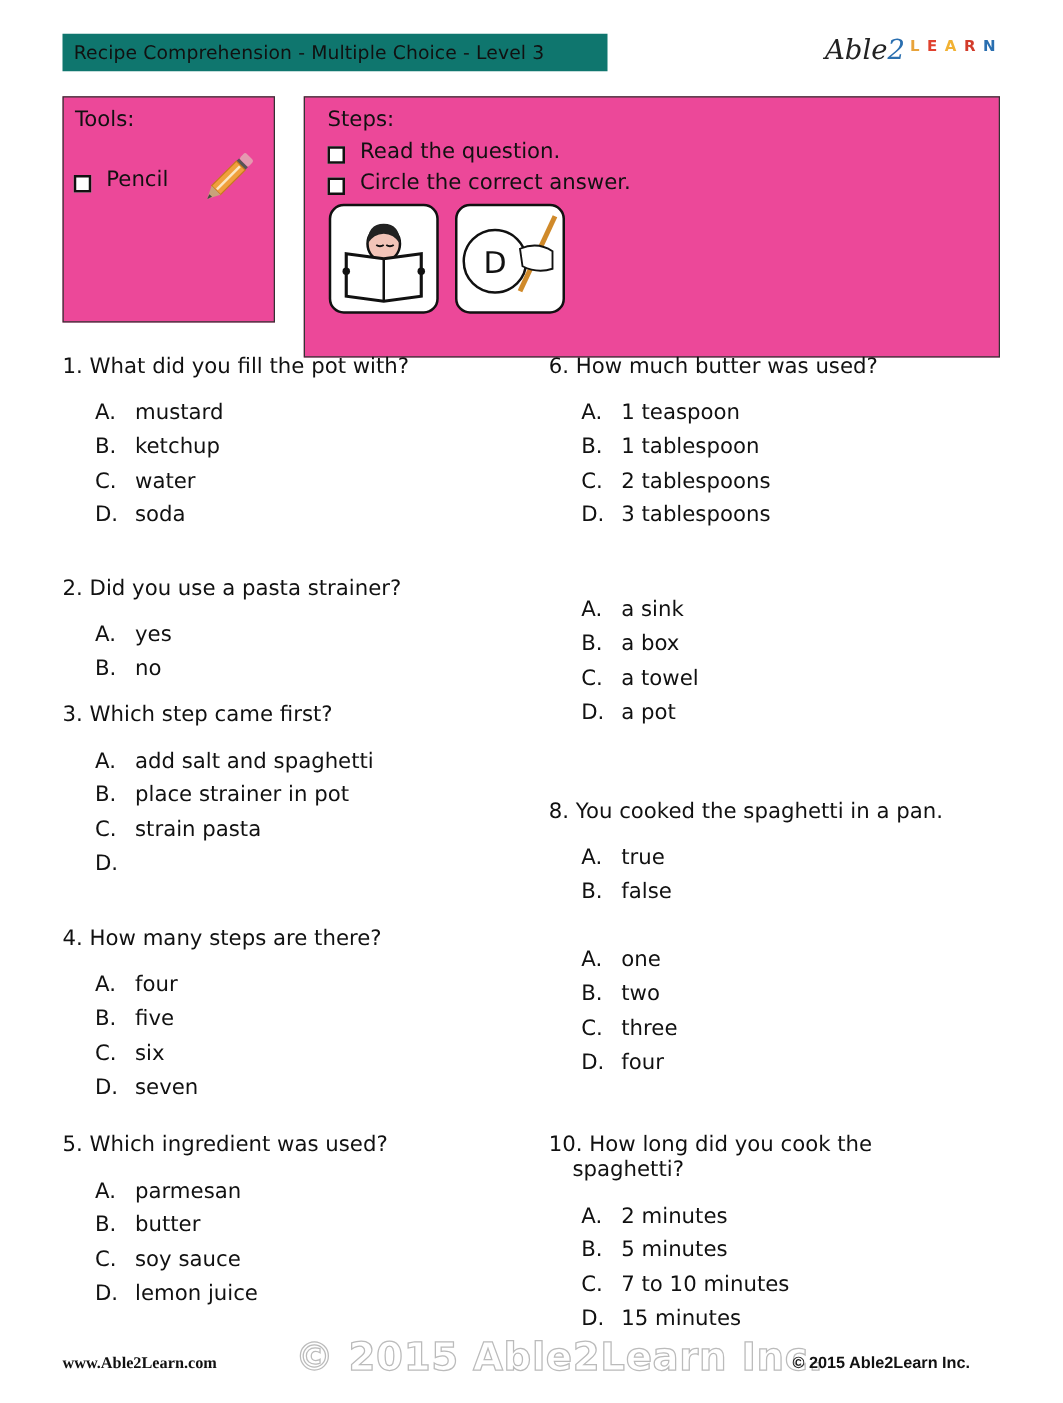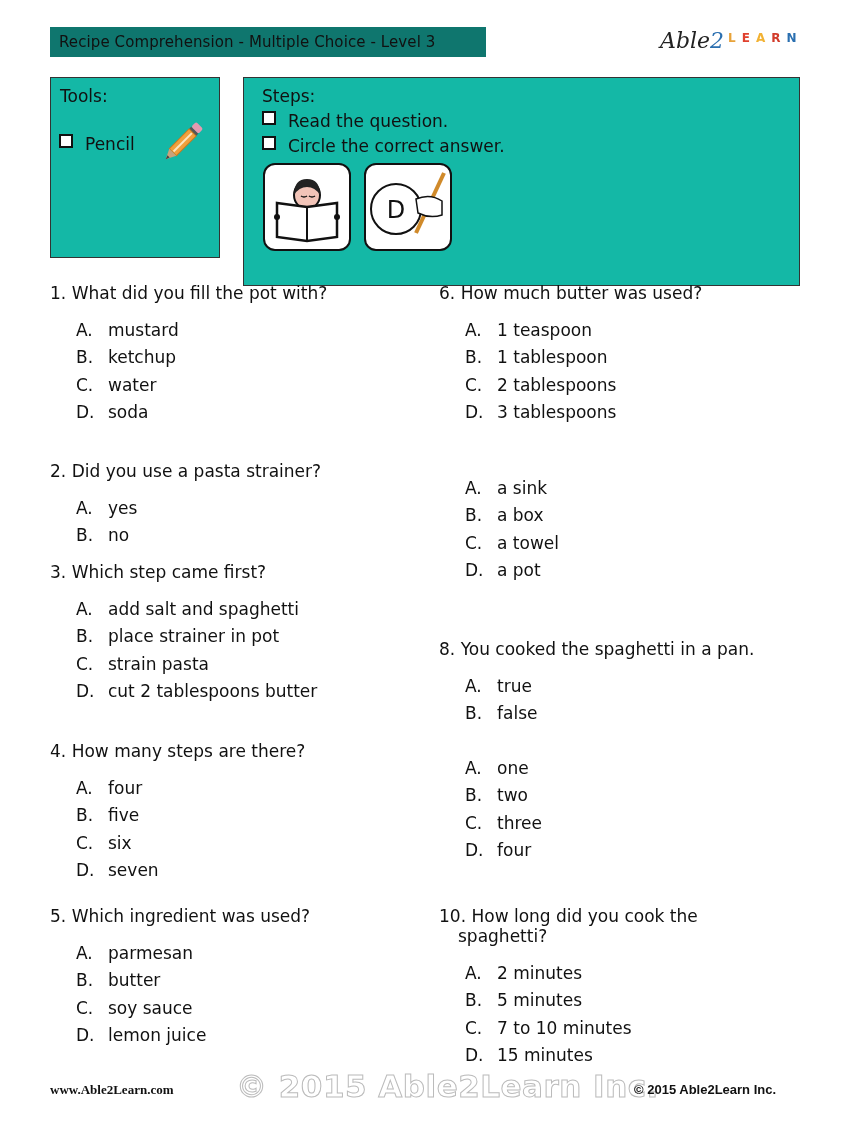--- a/index.html
+++ b/index.html
@@ -3,26 +3,26 @@
 <meta charset="utf-8">
 <style>
   html, body { margin:0; padding:0; background:#fff; }
   body { width:850px; height:1122px; position:relative; font-family:"Liberation Sans", sans-serif; color:#111; overflow:hidden; }
   .title-bar { position:absolute; left:50px; top:27px; width:436px; height:30px; background:#0f766e; display:flex; align-items:center; }
   .title-bar span { margin-left:9px; font-size:15px; font-family:"DejaVu Sans", sans-serif; letter-spacing:0.1px; }
   .logo { position:absolute; left:660px; top:28px; height:30px; display:flex; align-items:flex-start; }
   .logo .able { font-family:"DejaVu Serif", serif; font-style:italic; font-size:22px; color:#222; }
   .logo .two { font-family:"DejaVu Serif", serif; font-style:italic; font-size:22px; color:#2a6fb0; margin-right:4px; }
   .logo .learn span { font-family:"DejaVu Sans", sans-serif; font-weight:bold; font-size:12px; margin-right:6px; }
-  .box { position:absolute; background:#14b8a6; border:1px solid #333; box-sizing:border-box; }
+  .box { position:absolute; background:#ec4899; border:1px solid #333; box-sizing:border-box; }
   .tools { left:50px; top:77px; width:170px; height:181px; }
   .steps { left:243px; top:77px; width:557px; height:209px; }
   .box-label { position:absolute; font-size:17px; font-family:"DejaVu Sans", sans-serif; }
   .cb { display:inline-block; width:14px; height:14px; border:2px solid #111; box-sizing:border-box; background:#fff; vertical-align:middle; }
-  .row { position:absolute; display:flex; align-items:flex-start; font-size:17px; font-family:"DejaVu Sans", sans-serif; }
+  .row { position:absolute; display:flex; align-items:flex-end; font-size:17px; font-family:"DejaVu Sans", sans-serif; }
   .row .cb { margin-right:12px; }
   .pic { position:absolute; top:163px; width:88px; height:88px; background:#fff; border:2px solid #111; border-radius:12px; box-sizing:border-box; }
   .q { position:absolute; font-family:"DejaVu Sans", sans-serif; font-size:17px; }
   .q .qtext { margin:0; line-height:20px; }
   .q .opts { margin-top:13px; margin-left:26px; }
   .q .opt { display:flex; height:27.5px; align-items:center; }
   .q .opt .l { width:32px; }
   .footer-left { position:absolute; left:50px; top:1082px; font-size:13px; font-weight:bold; font-family:Liberation Serif, serif; }
   .footer-mid { position:absolute; left:236px; top:1068px; font-size:31px; font-weight:bold; font-family:"DejaVu Sans", sans-serif; color:#fff; -webkit-text-stroke:1px #bbb; letter-spacing:0.5px; }
   .footer-right { position:absolute; left:634px; top:1082px; font-size:13px; font-weight:bold; font-family:"Liberation Sans", sans-serif; }
@@ -138,21 +138,20 @@
     <div class="opt">
         <span class="l">B.</span>
         <span>place strainer in pot</span>
       </div>
     <div class="opt">
         <span class="l">C.</span>
         <span>strain pasta</span>
       </div>
     <div class="opt">
         <span class="l">D.</span>
-        <span>cut 2 tablespoons butter</span>
       </div>
   </div>
 </div>
 
 <div class="q" style="left:50px;top:741px;">
   <p class="qtext"><span>4.</span> <span>How many steps are there?</span></p>
   <div class="opts">
     <div class="opt">
         <span class="l">A.</span>
         <span>four</span>

